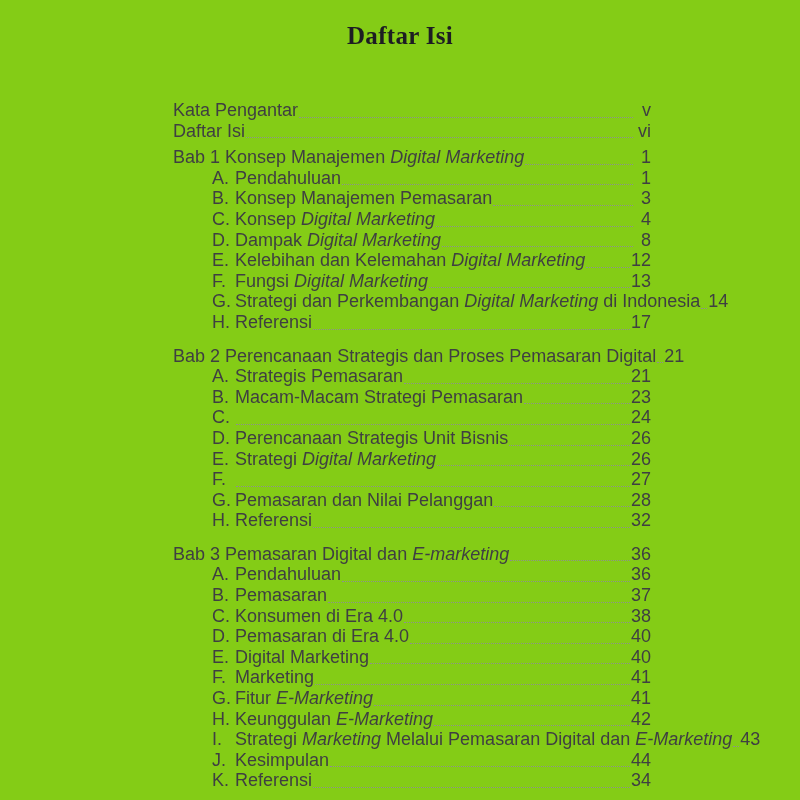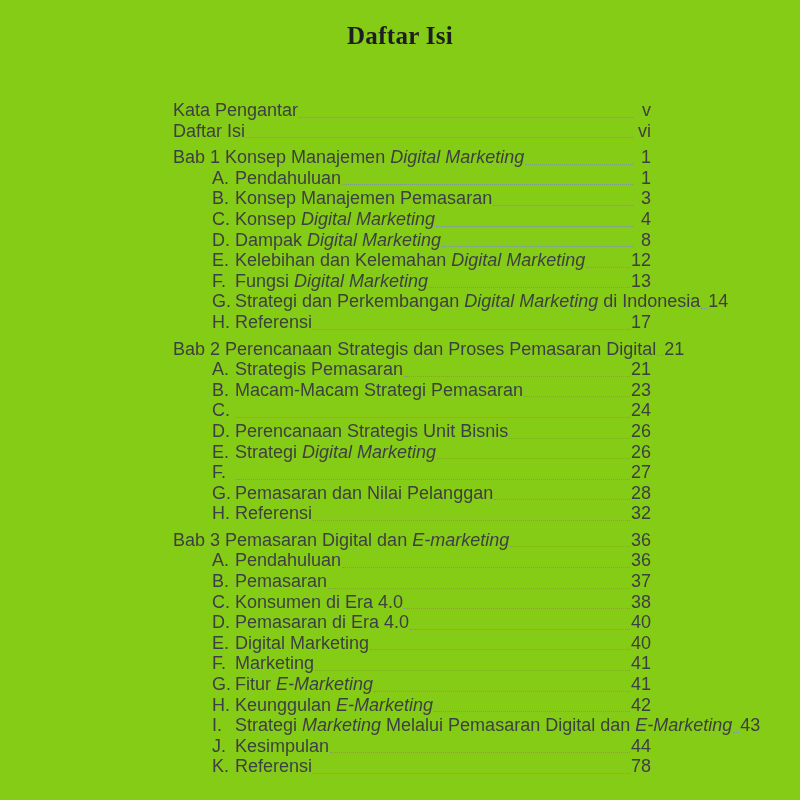--- a/index.html
+++ b/index.html
@@ -41,21 +41,21 @@
   }
   .toc-row {
     display: flex;
     align-items: baseline;
     font-size: 18px;
     line-height: 20.6px;
     color: #3f3f42;
     white-space: nowrap;
   }
   .toc-row.level-chapter {
-    margin-top: 6px;
+    margin-top: 13px;
   }
   .toc-row.level-chapter.first-chapter {
     margin-top: 6px;
   }
   .toc-row.level-front {
     margin-top: 0;
   }
   .letter {
     flex: 0 0 auto;
     width: 23px;
@@ -283,17 +283,17 @@
       <div class="toc-row level-section">
         <span class="letter">J.</span>
         <span class="title-text">Kesimpulan</span>
         <span class="leader"></span>
         <span class="page-num">44</span>
       </div>
       <div class="toc-row level-section">
         <span class="letter">K.</span>
         <span class="title-text">Referensi</span>
         <span class="leader"></span>
-        <span class="page-num">78</span>
+        <span class="page-num">34</span>
       </div>
     </div>
 
 </div>
 
 </body></html>

